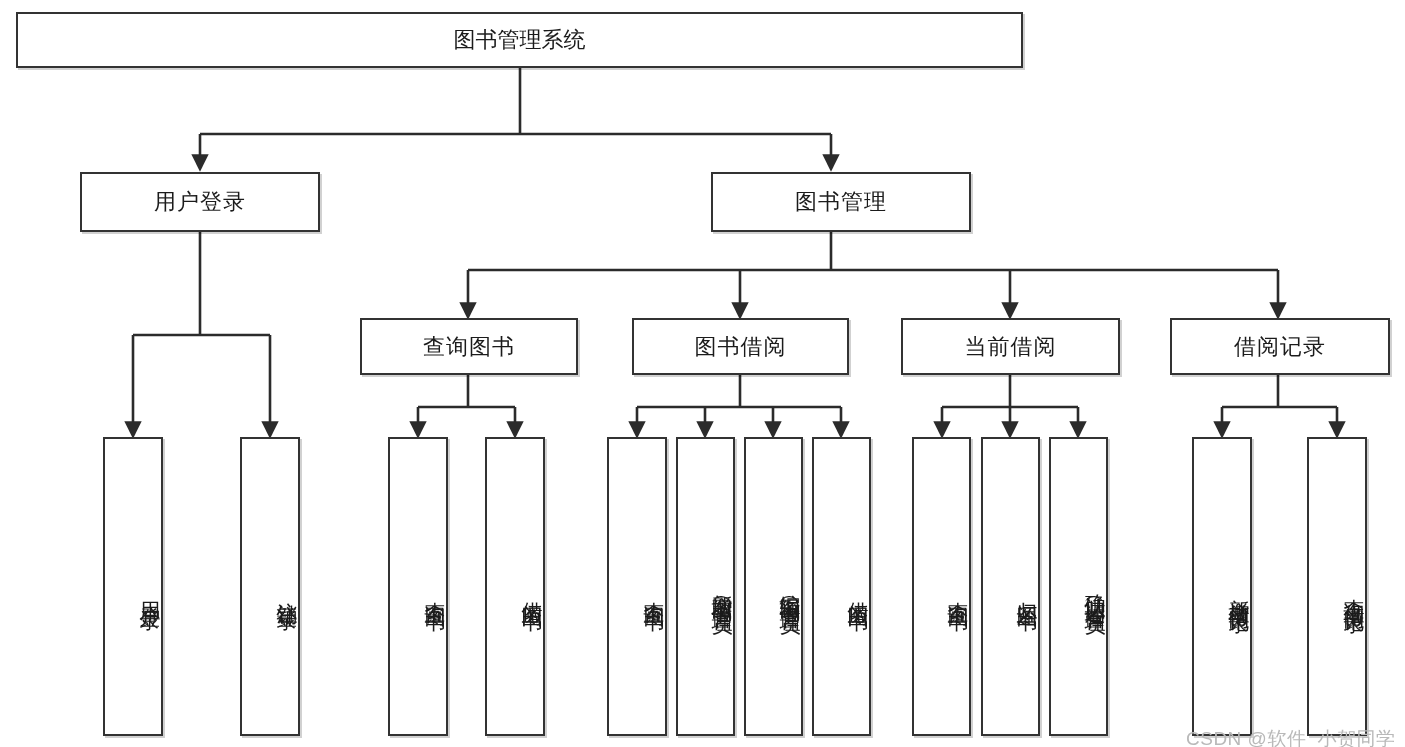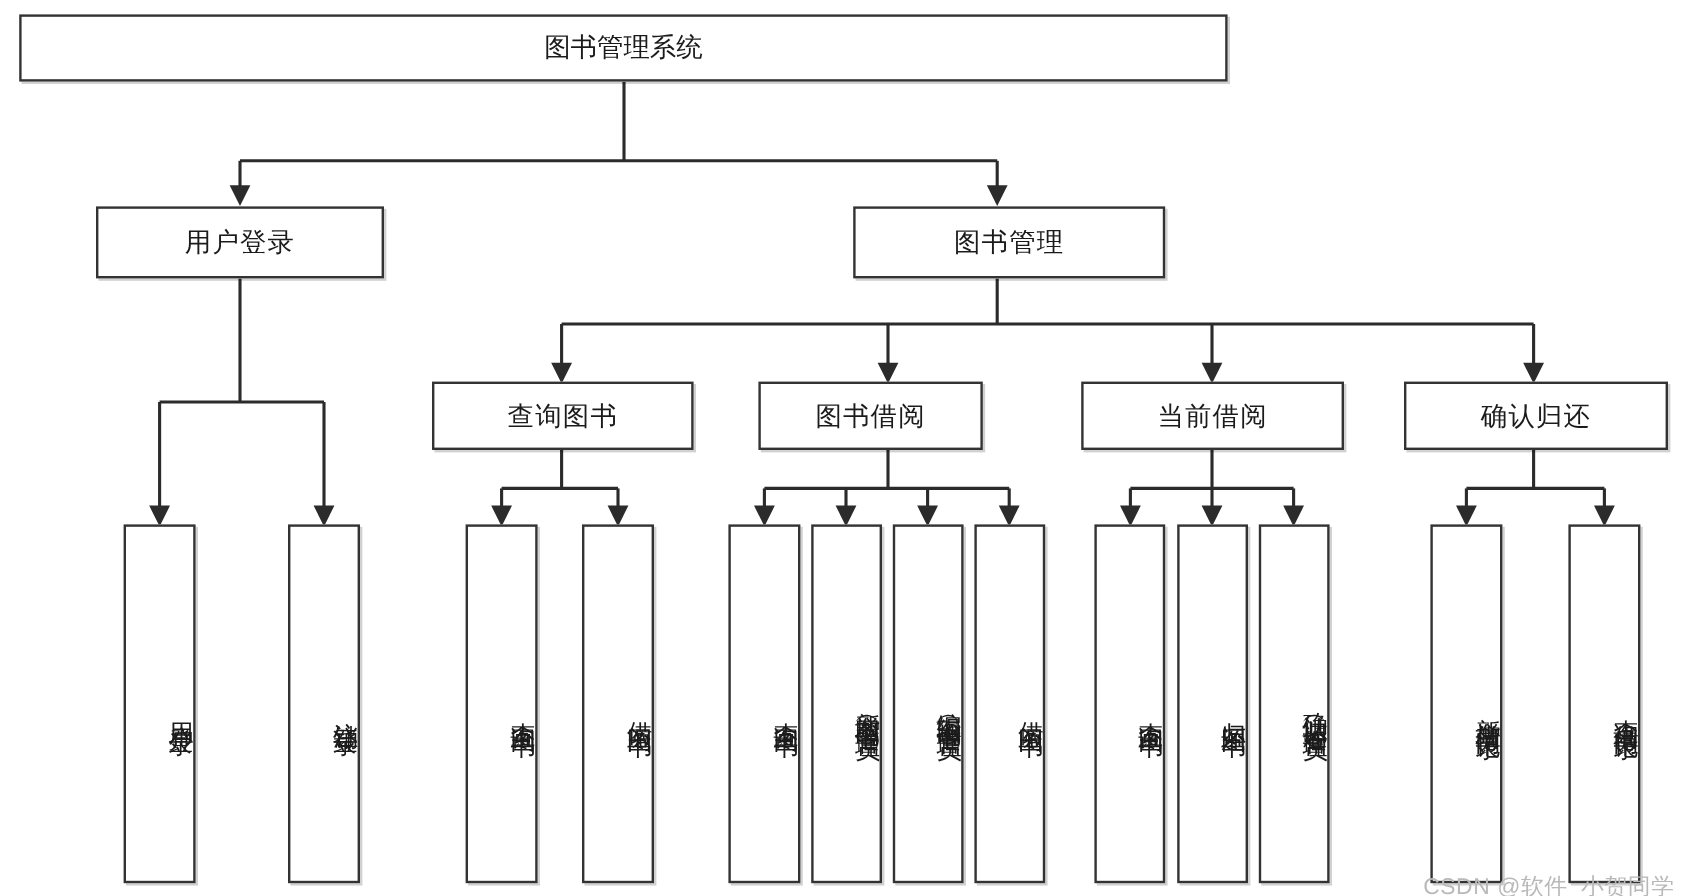--- a/index.html
+++ b/index.html
@@ -131,28 +131,28 @@
   <div class="node horiz" style="left:80px; top:172px; width:240px; height:60px;">
     <span>用户登录</span>
   </div>
   <div class="node horiz" style="left:711px; top:172px; width:260px; height:60px;">
     <span>图书管理</span>
   </div>
 
   <div class="node horiz" style="left:360px; top:318px; width:218px; height:57px;">
     <span>查询图书</span>
   </div>
-  <div class="node horiz" style="left:632px; top:318px; width:187px; height:57px;">
+  <div class="node horiz" style="left:632px; top:318px; width:217px; height:57px;">
     <span>图书借阅</span>
   </div>
   <div class="node horiz" style="left:901px; top:318px; width:219px; height:57px;align-items:center;">
     <span>当前借阅</span>
   </div>
   <div class="node horiz" style="left:1170px; top:318px; width:220px; height:57px;">
-    <span>确认归还</span>
+    <span>借阅记录</span>
   </div>
 
   <div class="node vert" style="left:103px; top:437px; width:60px; height:299px;">
     <span class="vlabel">用户登录</span>
   </div>
   <div class="node vert" style="left:240px; top:437px; width:60px; height:299px;">
     <span class="vlabel">注销登录</span>
   </div>
 
   <div class="node vert" style="left:388px; top:437px; width:60px; height:299px;">

